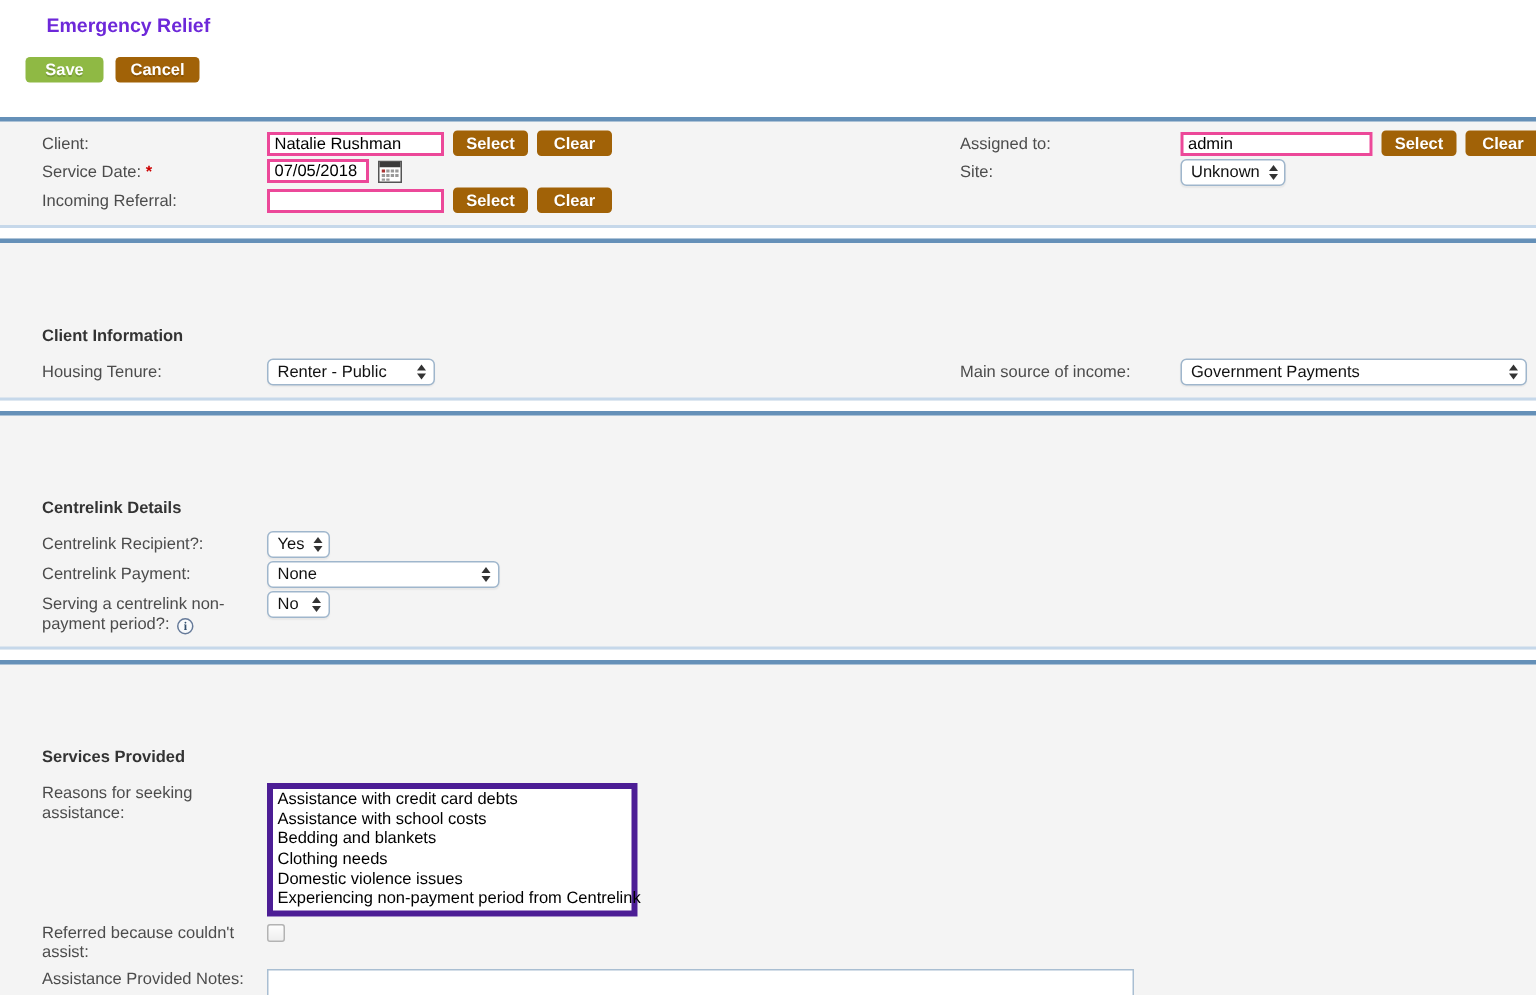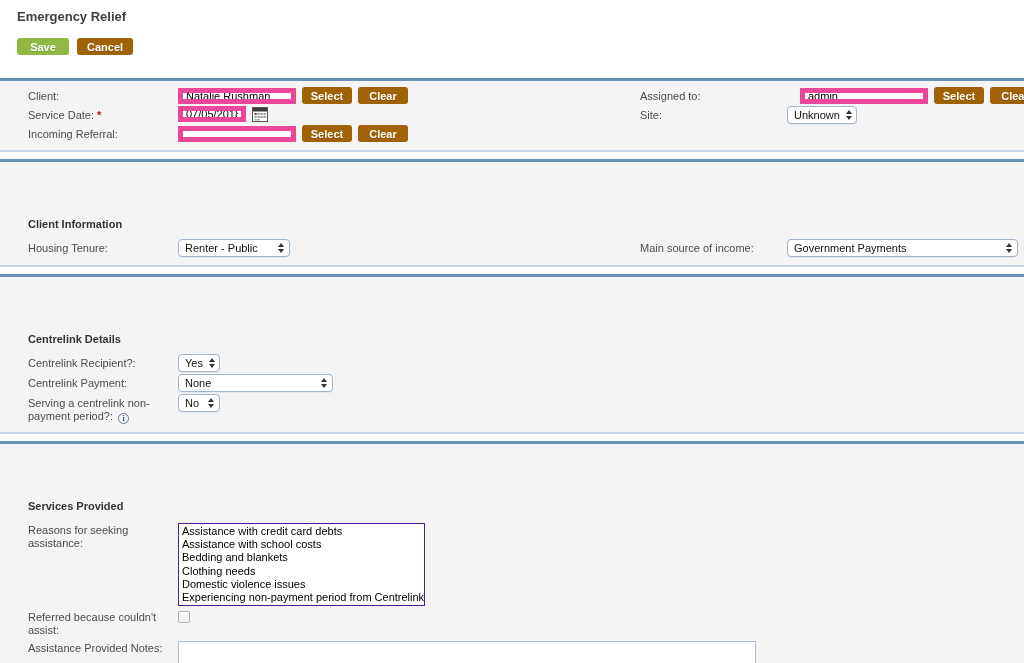--- a/index.html
+++ b/index.html
@@ -1,19 +1,19 @@
 <!DOCTYPE html>
 <html><head>
 <meta charset="utf-8">
 <style>
   * { margin:0; padding:0; box-sizing:border-box; }
   html,body { width:1024px; background:#fff; font-family:"Liberation Sans","DejaVu Sans",sans-serif; font-size:11px; color:#333; }
   .page { width:1024px; min-height:663px; position:relative; }
 
-  .page-title { font-size:13px; font-weight:bold; color:#404040; padding:9px 0 0 17px; }
+  .page-title { font-size:13px; font-weight:bold; color:#6d28d9; padding:9px 0 0 31px; }
 
   .toolbar { padding:14px 0 23px 17px; display:flex; gap:8px; }
   .btn { display:inline-flex; align-items:center; justify-content:center; border:none; cursor:pointer;
          font-family:inherit; font-size:11px; font-weight:bold; color:#fff; height:17px; min-width:52px;
          padding:1px 10px; border-radius:3px; text-shadow:0 1px 0 rgba(0,0,0,.15); }
   .btn.green { background:#8fb944; }
   .btn.gray  { background:#a16207; }
   .btn.small { min-width:50px; padding:1px 8px; }
 
   .panel { background:#f4f4f4; border-top:3px solid #6590b8; border-bottom:2px solid #c6d8ea;
@@ -23,35 +23,35 @@
   .cols { display:flex; }
   .col.left  { flex:0 0 612px; }
   .col.right { flex:1; }
 
   .row { display:flex; align-items:flex-start; padding:1px 0; min-height:19px; }
   .lbl { flex:0 0 150px; color:#4c4c4c; line-height:13px; padding-top:3px; }
   .col.right .lbl { flex-basis:147px; }
   .field { display:flex; align-items:center; gap:6px; flex-wrap:nowrap; }
   .req { color:#cc0000; font-weight:bold; }
 
-  .txt { height:16px; border:5px solid #ec4899; background:#fff; font-family:inherit; font-size:11px;
+  .txt { height:16px; border:2px solid #ec4899; background:#fff; font-family:inherit; font-size:11px;
          padding:0 3px; color:#000; }
-  .w118 { width:118px; } .w68 { width:68px; } .w128 { width:128px;margin-left:13px; }
+  .w118 { width:118px; } .w68 { width:68px; } .w128 { width:128px; }
 
   .sel { height:18px; background:#fff; border:1px solid #9fb6cc; border-radius:4px;
          display:inline-flex; align-items:center; justify-content:space-between;
          padding:0 5px 0 6px; color:#111; cursor:default; box-shadow:0 1px 1px rgba(0,0,0,.05); }
   .sw70{width:70px} .sw112{width:112px} .sw231{width:231px} .sw64{width:42px} .sw155{width:155px}
   .arrows { display:inline-flex; flex-direction:column; gap:2px; margin-left:6px; }
   .arrows .a-up   { width:0; height:0; border-left:3px solid transparent; border-right:3px solid transparent; border-bottom:4px solid #333; }
   .arrows .a-down { width:0; height:0; border-left:3px solid transparent; border-right:3px solid transparent; border-top:4px solid #333; }
 
   .cal { display:inline-flex; width:16px; height:15px; cursor:pointer; }
 
-  .listbox { width:247px; background:#fff; border:1px solid #4c1d95; padding:1px 0; margin-top:2px; }
+  .listbox { width:247px; background:#fff; border:4px solid #4c1d95; padding:1px 0; margin-top:2px; }
   .opt { padding:0 3px; line-height:13.2px; white-space:nowrap; color:#000; }
 
   .checkbox { width:12px; height:12px; border:1px solid #b3b3b3; border-radius:2px;
               background:linear-gradient(#fdfdfd,#eeeeee); margin-top:3px; cursor:pointer; }
 
   .info-icon { display:inline-block; width:11px; height:11px; border:1px solid #667a99; border-radius:50%;
                color:#33506e; font-size:8px; line-height:10px; text-align:center; vertical-align:-1px;
                background:#f8fafc; margin-left:2px; }
   .info-icon::before { content:"i"; font-family:"Liberation Serif",serif; font-weight:bold; }
 

